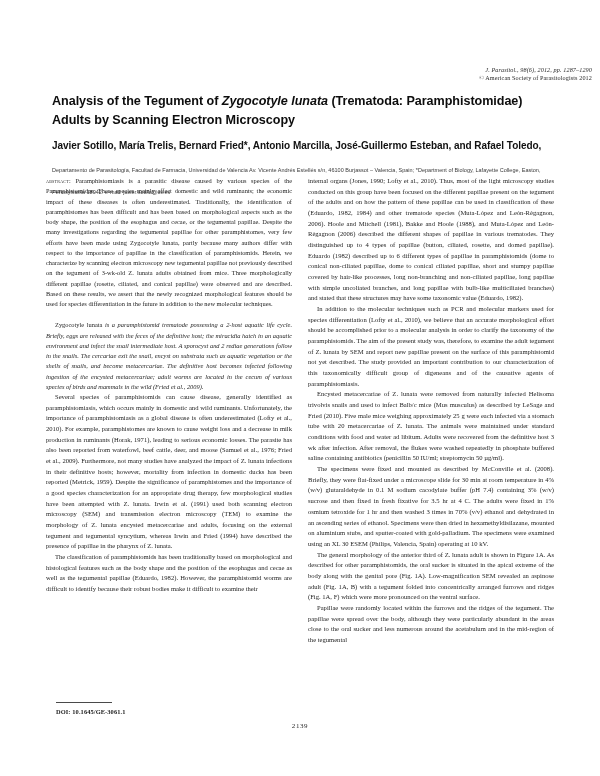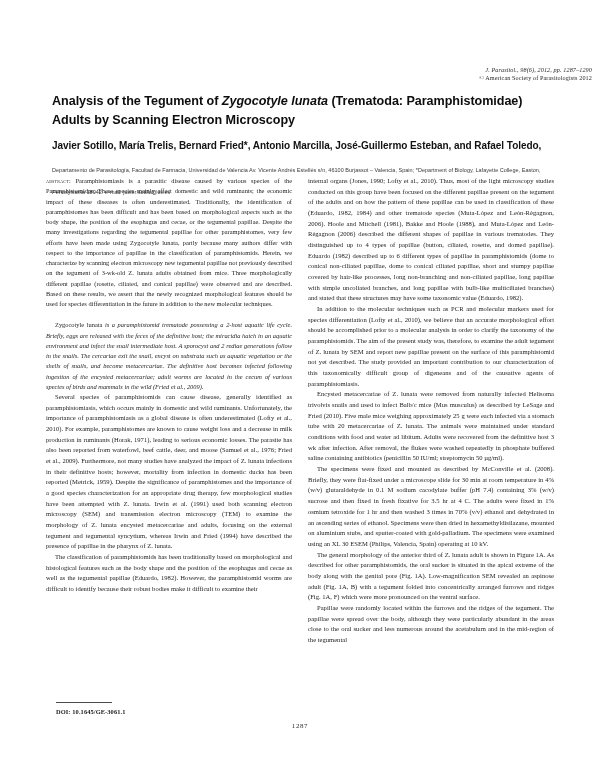--- a/index.html
+++ b/index.html
@@ -187,15 +187,15 @@
       <p class="indent">Papillae were randomly located within the furrows and the ridges of the tegument. The papillae were spread over the body, although they were particularly abundant in the areas close to the oral sucker and less numerous around the acetabulum and in the mid-region of the tegumental</p>
     </div>
 
   </div>
 
   <div class="footnote">
     <div class="footnote-rule"></div>
     <div class="footnote-text">DOI: 10.1645/GE-3061.1</div>
   </div>
 
-  <div class="page-number">1287</div>
+  <div class="page-number">2139</div>
 
 </div>
 
 </body></html>

